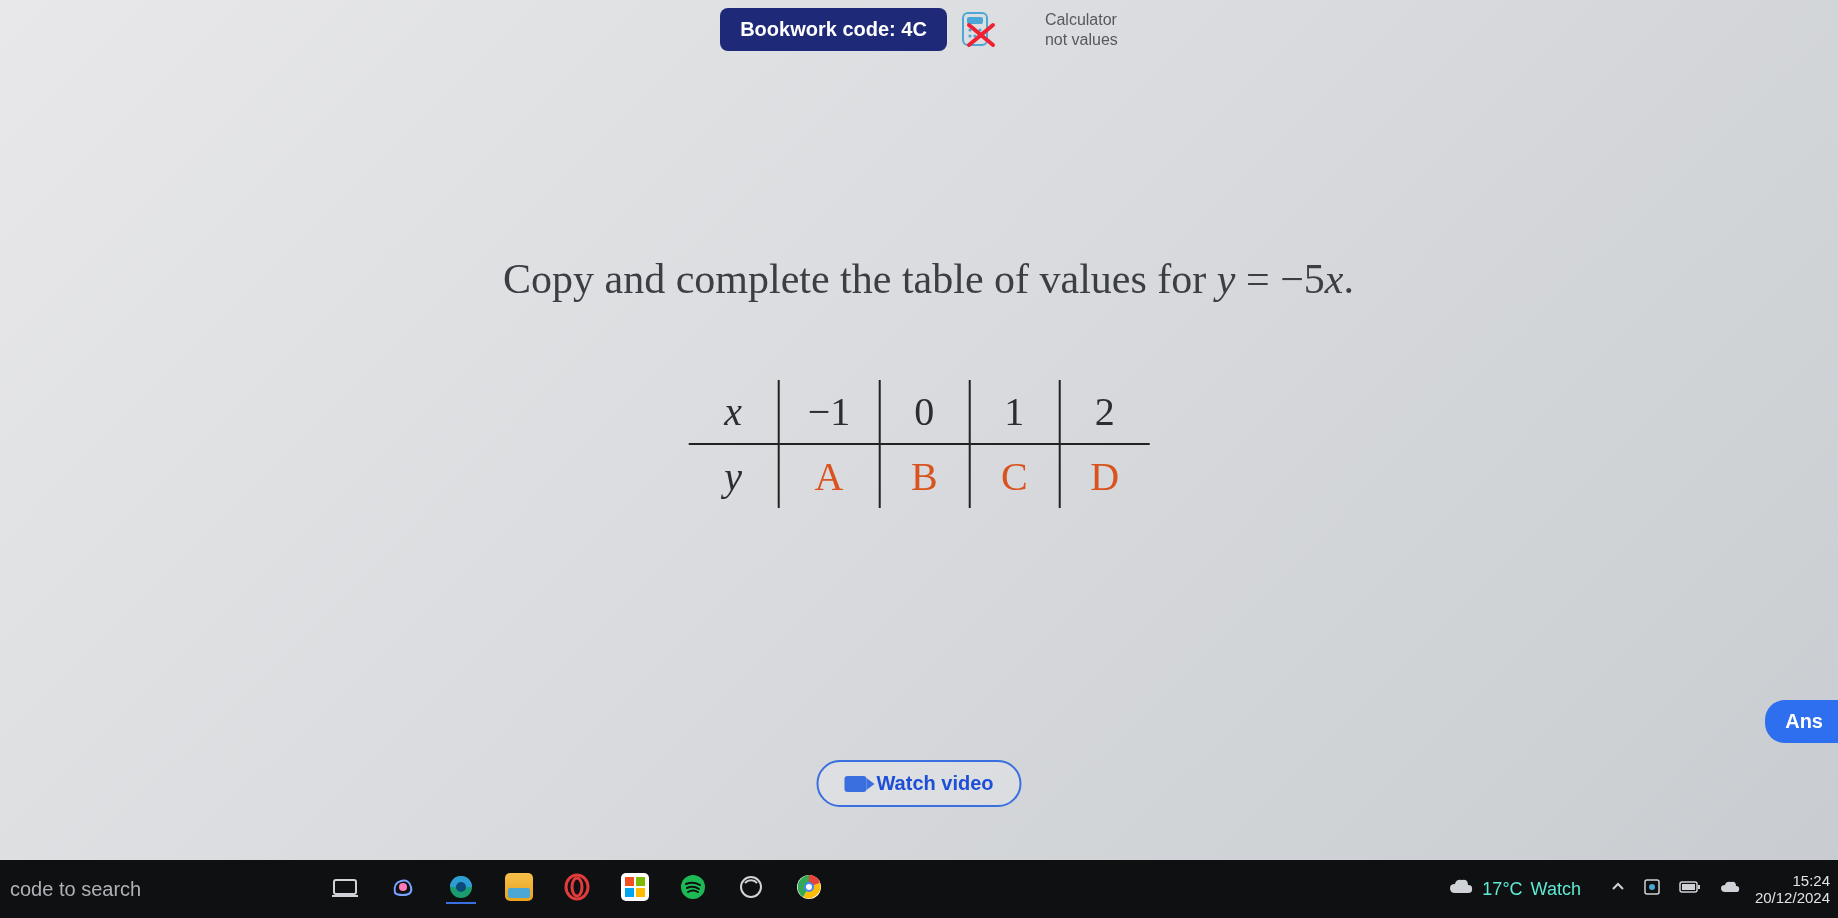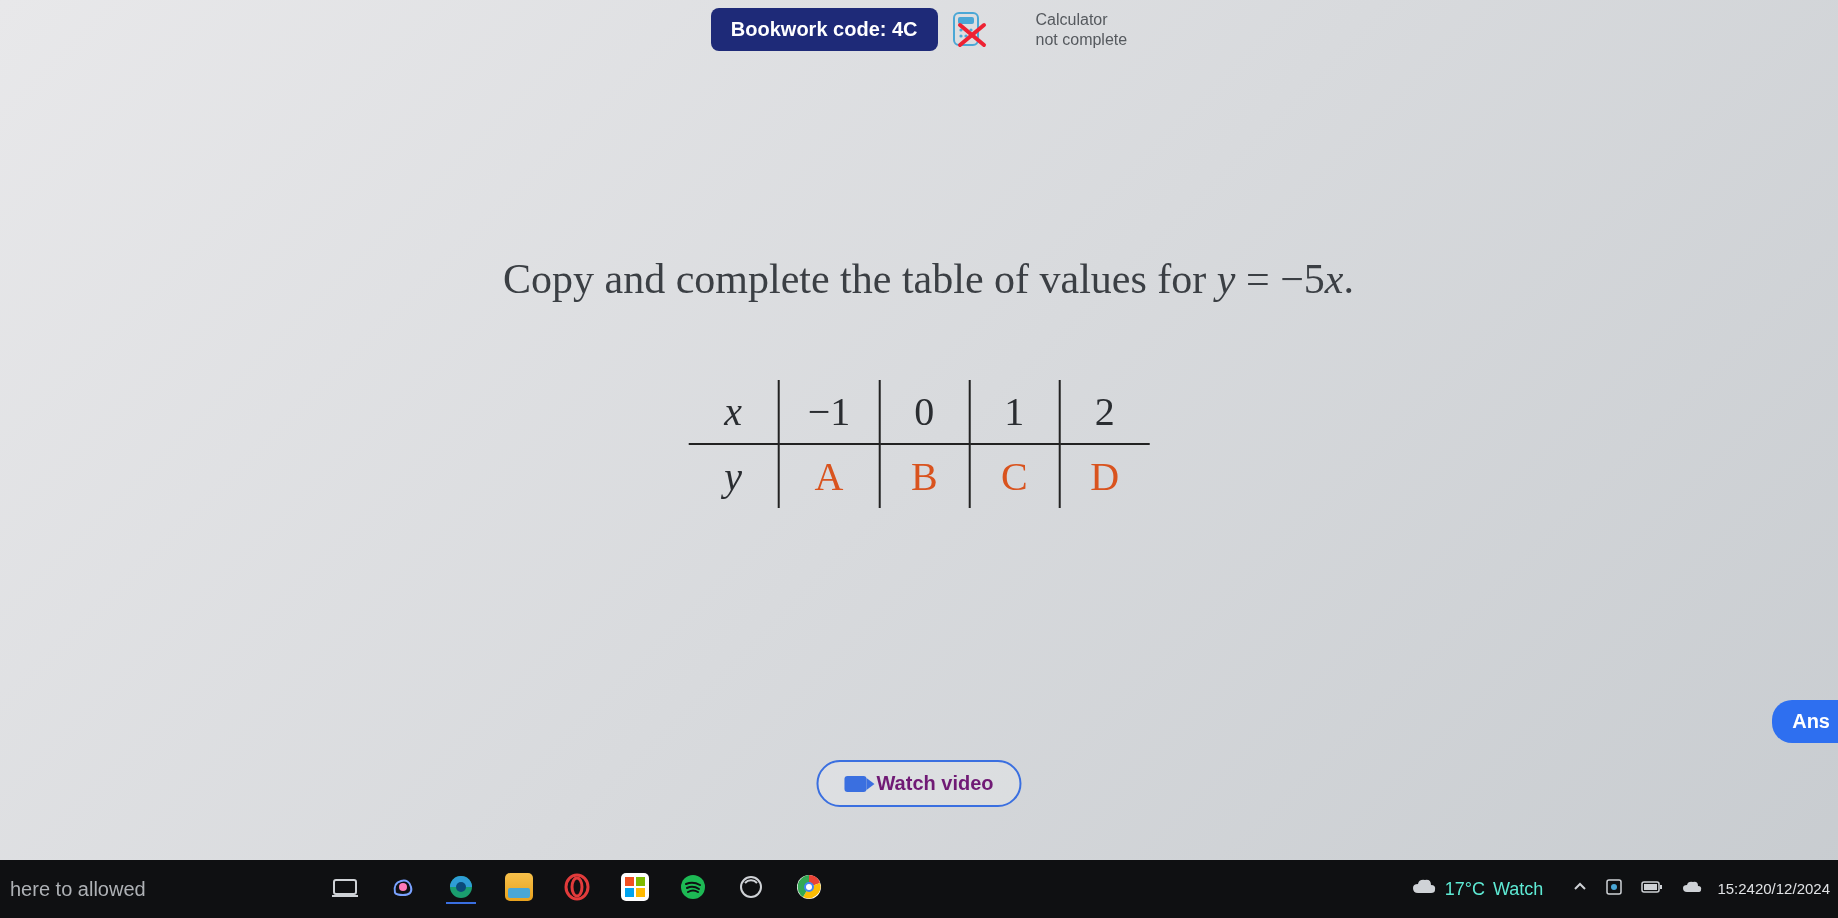--- a/index.html
+++ b/index.html
@@ -87,21 +87,21 @@
   .value-table .row-label { font-style: italic; }
   .value-table .placeholder { color: #d9531e; }
 
   
   .watch-video {
     position: absolute;
     top: 760px;
     left: 50%;
     transform: translateX(-50%);
     border: 2px solid #3a6fe0;
-    color: #701a75;
+    color: #1d4ed8;
     background: rgba(255,255,255,0.2);
     border-radius: 28px;
     padding: 10px 26px;
     font-size: 20px;
     font-weight: 600;
     display: flex;
     align-items: center;
     gap: 10px;
     cursor: pointer;
   }
@@ -122,21 +122,21 @@
 
   
   .answer-pill {
     position: absolute;
     right: 0;
     top: 700px;
     background: #2e6ff0;
     color: #fff;
     font-weight: bold;
     font-size: 20px;
-    padding: 10px 8px 10px 20px;
+    padding: 10px 15px 10px 20px;
     border-radius: 20px 0 0 20px;
     cursor: pointer;
   }
 
   
   .taskbar {
     position: absolute;
     bottom: 0;
     left: 0;
     width: 100%;
@@ -186,21 +186,21 @@
     gap: 18px;
     margin-right: 14px;
   }
   .taskbar .tray-icon {
     color: #cfd2d6;
     font-size: 16px;
     cursor: pointer;
   }
   .taskbar .datetime {
     display: flex;
-    flex-direction: row;
+    flex-direction: column;
     align-items: flex-end;
     font-size: 15px;
     line-height: 1.15;
     margin-right: 8px;
     color: #e0e2e5;
   }
 
   
   .sq { width: 28px; height: 28px; border-radius: 5px; }
 </style>
@@ -219,21 +219,21 @@
         <circle cx="21" cy="19" r="1.6" fill="#4aa7d6"></circle>
         <circle cx="11" cy="25" r="1.6" fill="#4aa7d6"></circle>
         <circle cx="16" cy="25" r="1.6" fill="#4aa7d6"></circle>
         <circle cx="21" cy="25" r="1.6" fill="#4aa7d6"></circle>
         <line x1="10" y1="34" x2="34" y2="14" stroke="#e23" stroke-width="4" stroke-linecap="round"></line>
         <line x1="10" y1="14" x2="34" y2="34" stroke="#e23" stroke-width="4" stroke-linecap="round"></line>
       </svg>
     </span>
     <span class="calc-text">
       <span>Calculator</span>
-      <span>not complete</span>
+      <span>not values</span>
     </span>
   </div>
 </div>
 
 <div class="question">
   <span>Copy and complete the table of values for </span>
   <span class="math-y">y</span>
   <span> = </span>
   <span>−5</span><span class="math-x">x</span><span>.</span>
 </div>
@@ -258,21 +258,21 @@
   </table>
 
 <div class="watch-video">
   <span class="cam-icon"></span>
   <span>Watch video</span>
 </div>
 
 <div class="answer-pill">Ans</div>
 
 <div class="taskbar">
-  <div class="search">here to allowed</div>
+  <div class="search">code to search</div>
 
   <div class="tb-icons">
     <div class="tb-icon">
       <svg width="26" height="26" viewBox="0 0 26 26">
           <rect x="2" y="6" width="22" height="14" rx="2" fill="none" stroke="#cfd2d6" stroke-width="2"></rect>
           <line x1="0" y1="22" x2="26" y2="22" stroke="#cfd2d6" stroke-width="2"></line>
         </svg>
     </div>
     <div class="tb-icon">
       <svg width="28" height="28" viewBox="0 0 28 28">

